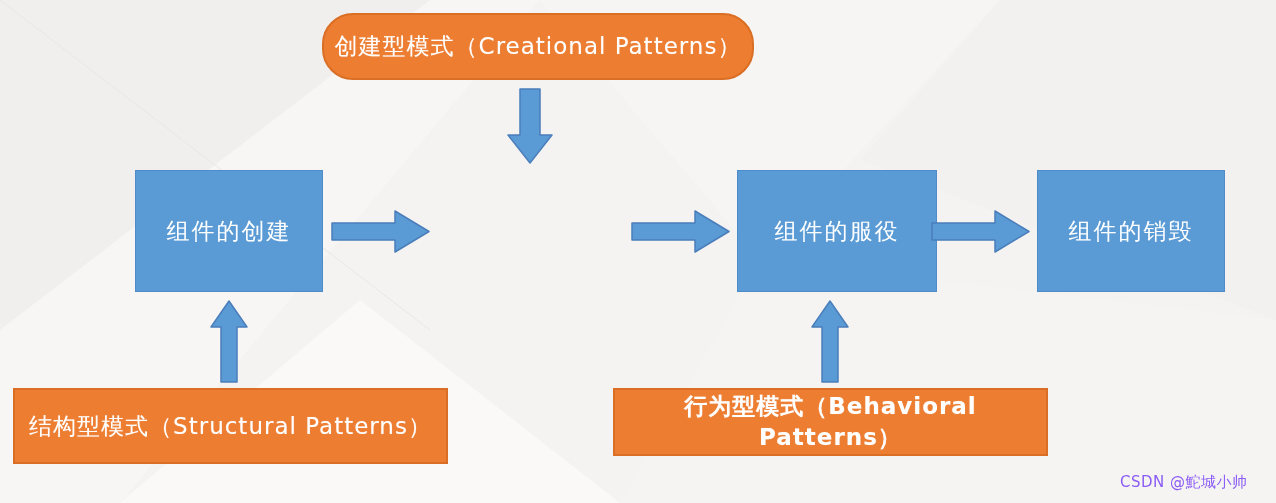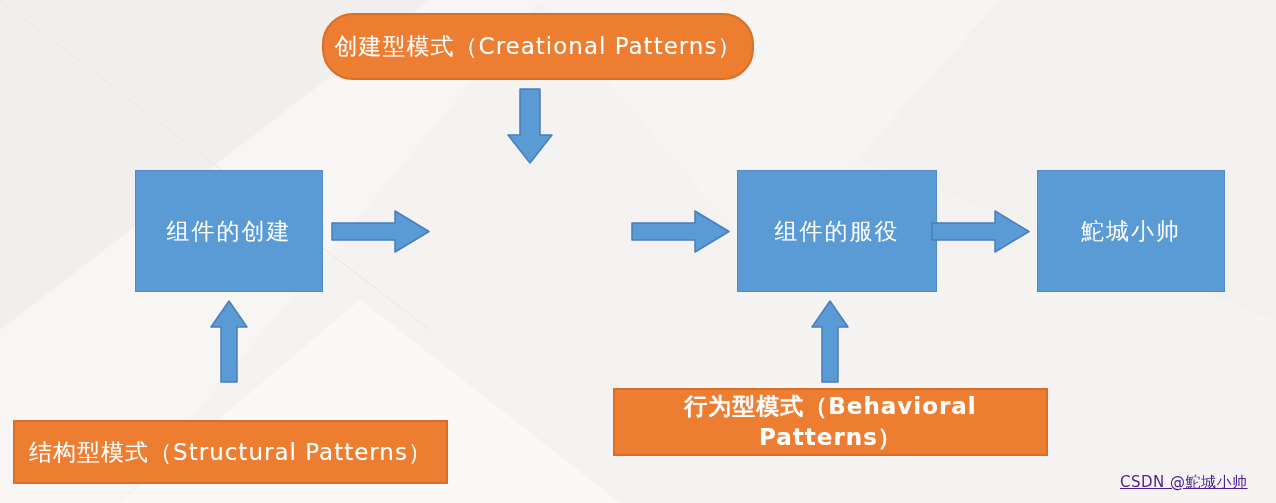--- a/index.html
+++ b/index.html
@@ -47,39 +47,38 @@
   }
 
   .arrow { position: absolute; }
   .arrow svg { display: block; }
 
   .top-pattern    { left: 322px; top: 13px;  width: 432px; height: 67px; border-radius: 31px; }
   .stage-1        { left: 135px; top: 170px; width: 188px; height: 122px; }
   .stage-2        { left: 435px; top: 170px; width: 188px; height: 122px; }
   .stage-3        { left: 737px; top: 170px; width: 200px; height: 122px; }
   .stage-4        { left: 1037px;top: 170px; width: 188px; height: 122px; }
-  .bottom-left    { left: 13px;  top: 388px; width: 435px; height: 64px; margin-top: 32px; }
+  .bottom-left    { left: 13px;  top: 388px; width: 435px; height: 76px; }
   .bottom-right   { left: 613px; top: 388px; width: 435px; height: 68px; font-weight: bold; }
 
   .arrow-down     { left: 507px; top: 88px; }
   .arrow-right-1  { left: 331px; top: 209px; }
   .arrow-right-2  { left: 631px; top: 209px; }
   .arrow-right-3  { left: 931px; top: 209px; }
   .arrow-up-1     { left: 210px; top: 300px; }
   .arrow-up-2     { left: 811px; top: 300px; }
 
   .watermark {
     position: absolute;
     left: 1120px;
     top: 473px;
     font-size: 15px;
-    color: #4c1d95;
+    color: #8b5cf6;
     letter-spacing: 0.5px;
     white-space: nowrap;
-    text-decoration: underline;
   }
 </style>
 </head>
 <body>
 
 <div class="canvas">
 
   <svg class="bg-facets" viewBox="0 0 1276 503" preserveAspectRatio="none">
     <polygon points="0,0 540,0 120,503 0,503" fill="#f7f6f4"></polygon>
     <polygon points="0,0 430,0 0,330" fill="#f1efed"></polygon>
@@ -103,21 +102,21 @@
   <div class="box blue-box stage-1">
     <span>组件的创建</span>
   </div>
 
 
   <div class="box blue-box stage-3">
     <span>组件的服役</span>
   </div>
 
   <div class="box blue-box stage-4">
-    <span>鮀城小帅</span>
+    <span>组件的销毁</span>
   </div>
 
   <div class="arrow arrow-right-1">
     <svg width="100" height="45" viewBox="0 0 100 45">
       <polygon points="1,14 64,14 64,2 98,22.5 64,43 64,31 1,31" fill="#5B9BD5" stroke="#4a7ebb" stroke-width="1.5" stroke-linejoin="round"></polygon>
     </svg>
   </div>
 
   <div class="arrow arrow-right-2">
     <svg width="100" height="45" viewBox="0 0 100 45">

